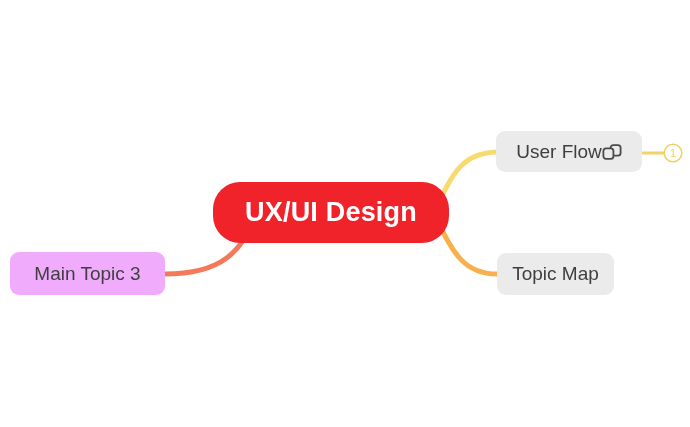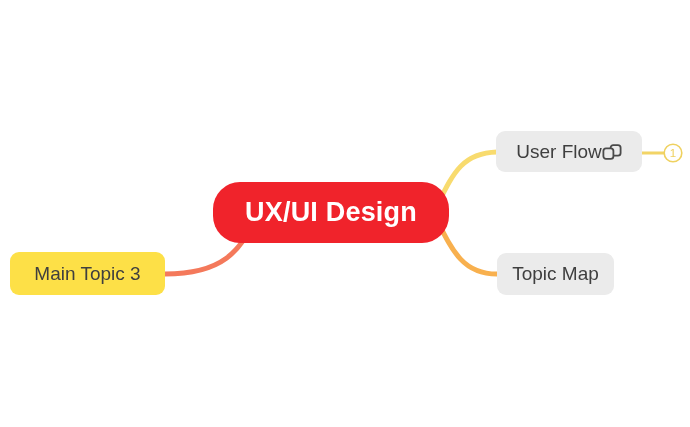--- a/index.html
+++ b/index.html
@@ -105,21 +105,21 @@
         <rect x="8.6" y="1.2" width="10" height="10.5" rx="2.6" fill="none" stroke-width="1.8" stroke="#4A4A4A"></rect>
         <rect x="1.4" y="4.3" width="10" height="10.5" rx="2.6" stroke-width="1.8" stroke="#4A4A4A" fill="#EBEBEB"></rect>
       </svg>
     </span>
   </div>
 
   <div class="topic sub-topic topic-site-map" style="background-color: rgb(235, 235, 235); color: rgb(63, 63, 63);">
     <span>Topic Map</span>
   </div>
 
-  <div class="topic sub-topic topic-main-3" style="background-color: #fde047; color: rgb(63, 63, 63);">
+  <div class="topic sub-topic topic-main-3" style="background-color: #f0abfc; color: rgb(63, 63, 63);">
     <span>Main Topic 3</span>
   </div>
 
   <svg class="child-badge" width="22" height="22" viewBox="0 0 22 22">
     <circle cx="11" cy="11" r="8.8" fill="#ffffff" stroke-width="1.6" stroke="#EFD15F"></circle>
     <text x="11" y="15" text-anchor="middle" font-size="11.5" font-family="Liberation Sans, DejaVu Sans, sans-serif" fill="#EFD15F">1</text>
   </svg>
 
 </div>
 

